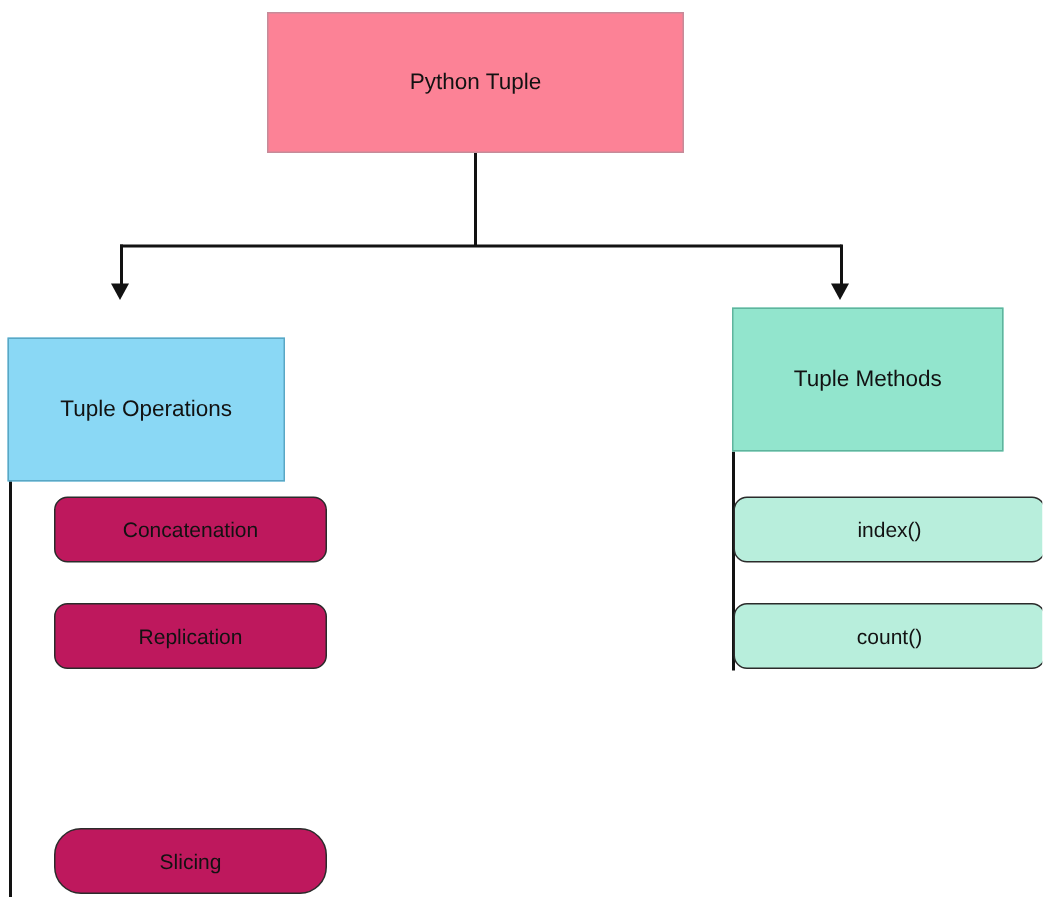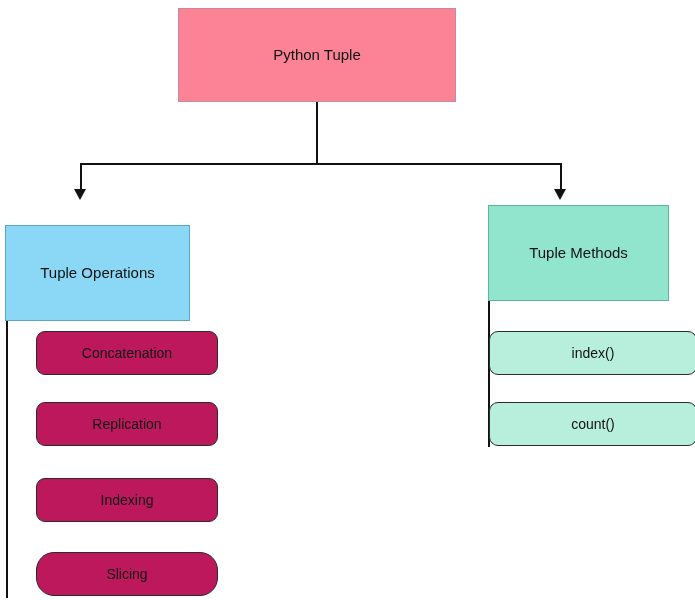--- a/index.html
+++ b/index.html
@@ -130,23 +130,20 @@
   <div class="node node-branch node-methods">
     <span>Tuple Methods</span>
   </div>
 
   <div class="node node-leaf leaf-blue" style="top:331px;">
     <span>Concatenation</span>
   </div>
   <div class="node node-leaf leaf-blue" style="top:402px;">
     <span>Replication</span>
   </div>
-  <div class="node node-leaf leaf-blue" style="top:478px;">
-    <span>Indexing</span>
-  </div>
   <div class="node node-leaf leaf-blue" style="top:552px;border-radius:18px;">
     <span>Slicing</span>
   </div>
 
   <div class="node node-leaf leaf-green" style="top:331px;">
     <span>index()</span>
   </div>
   <div class="node node-leaf leaf-green" style="top:402px;">
     <span>count()</span>
   </div>

